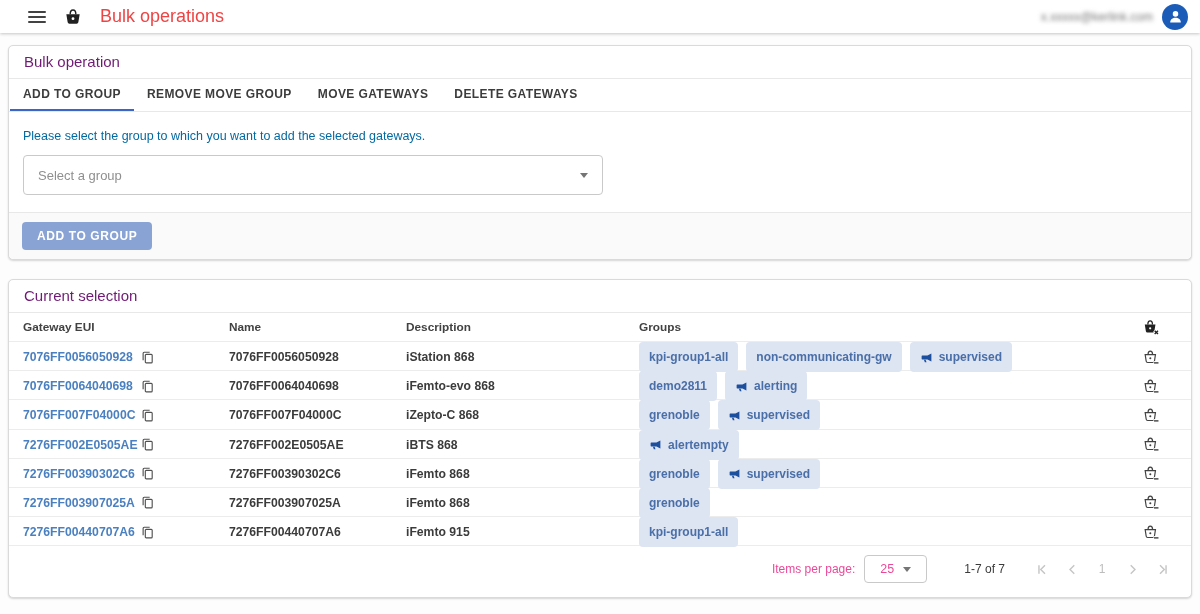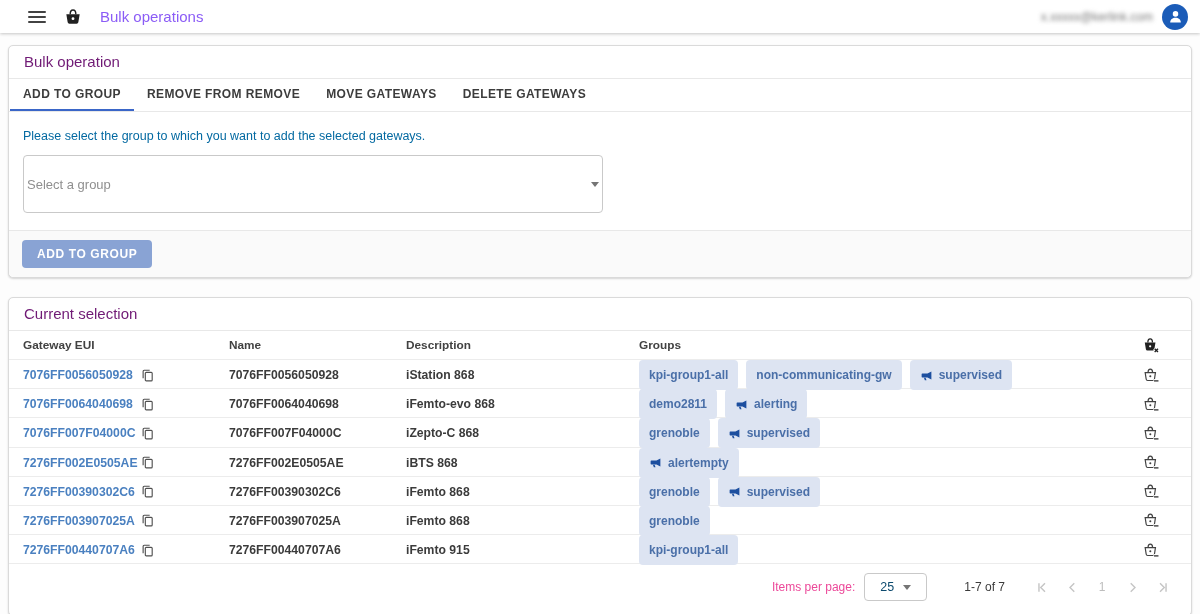--- a/index.html
+++ b/index.html
@@ -9,21 +9,21 @@
     background:#fdfdfd; color:#3b3b3b; overflow:hidden;
   }
   
   .topbar{
     height:33px; background:#fff; display:flex; align-items:center;
     padding:0 12px; box-shadow:0 1px 3px rgba(0,0,0,.22); position:relative; z-index:5;
   }
   .hamburger{ width:18px; height:12px; margin-left:16px; display:flex; flex-direction:column; justify-content:space-between; cursor:pointer;}
   .hamburger span{ display:block; height:2px; background:#424242; border-radius:1px;}
   .topbar-basket{ margin-left:17px; display:flex; align-items:center; cursor:pointer;}
-  .topbar-title{ font-size:15px; color:#8b5cf6; margin-left:17px; font-weight:400;}
+  .topbar-title{ font-size:18px; color:#ef4444; margin-left:17px; font-weight:400;}
   .topbar-spacer{ flex:1; }
   .user-email{ font-size:12px; color:#7a7a7a; filter:blur(2.3px); margin-right:9px; user-select:none;}
   .avatar{ width:26px; height:26px; border-radius:50%; background:#1b5cb8; display:flex; align-items:center; justify-content:center; cursor:pointer;}
   
   .main{ padding:12px 8px 0; }
   .card{
     background:#fff; border:1px solid #dadada; border-radius:5px;
     box-shadow:0 1px 2px rgba(0,0,0,.16);
   }
   .card + .card{ margin-top:19px; }
@@ -34,22 +34,22 @@
   .tab{
     height:32px; display:flex; align-items:center; padding:0 13px;
     font-size:12px; font-weight:bold; letter-spacing:.4px; color:#3c3c3c;
     cursor:pointer; border-bottom:2px solid transparent; white-space:nowrap;
   }
   .tab.active{ border-bottom-color:#3a66c8; }
   
   .tab-panel{ padding:17px 14px 17px; }
   .instruction{ font-size:12.5px; color:#0369a1; }
   .select-field{
-    margin-top:12px; width:580px; height:58px; border:1px solid #c9c9c9; border-radius:4px;
-    display:flex; align-items:center; justify-content:space-between; padding:0 3px; cursor:pointer; background:#fff;
+    margin-top:12px; width:580px; height:40px; border:1px solid #c9c9c9; border-radius:4px;
+    display:flex; align-items:center; justify-content:space-between; padding:0 14px; cursor:pointer; background:#fff;
   }
   .select-placeholder{ font-size:13px; color:#8f8f8f; }
   .caret{ width:0; height:0; border-left:4.5px solid transparent; border-right:4.5px solid transparent; border-top:5.5px solid #757575; }
   .card-footer{
     background:#fafafa; border-top:1px solid #e8e8e8; padding:9px 13px 9px;
     border-radius:0 0 5px 5px;
   }
   .primary-button{
     background:#89a3d4; color:#fff; border:none; border-radius:4px;
     font-family:"Liberation Sans", sans-serif; font-size:12px; font-weight:bold; letter-spacing:.6px;
@@ -73,21 +73,21 @@
   .action-cell, .header-action-cell{ display:flex; justify-content:center; }
   .icon-btn{ cursor:pointer; display:flex; align-items:center; }
   
   .pagination{
     display:flex; align-items:center; justify-content:flex-end;
     padding:9px 14px 14px; color:#3b3b3b;
   }
   .ipp-label{ font-size:12px; color:#ec4899; }
   .ipp-select{
     margin-left:9px; width:63px; height:28px; border:1px solid #c9c9c9; border-radius:4px;
-    display:flex; align-items:center; justify-content:center; gap:9px; font-size:12.5px; color:#0c4a6e; cursor:pointer; background:#fff;
+    display:flex; align-items:center; justify-content:center; gap:9px; font-size:12.5px; color:#ec4899; cursor:pointer; background:#fff;
   }
   .range-label{ margin-left:37px; font-size:12px; }
   .pager{ margin-left:22px; display:flex; align-items:center; }
   .pager > *{ width:30px; display:flex; justify-content:center; align-items:center; }
   .page-num{ font-size:12px; color:#bdbdbd; }
 </style>
 </head>
 <body>
 
 <header class="topbar">
@@ -115,21 +115,21 @@
 </header>
 
 <div class="main">
 
   <section class="card">
     <div class="card-title-row">
       <span class="card-title">Bulk operation</span>
     </div>
     <nav class="tabs">
         <div class="tab active">ADD TO GROUP</div>
-        <div class="tab">REMOVE FROM REMOVE</div>
+        <div class="tab">REMOVE MOVE GROUP</div>
         <div class="tab">MOVE GATEWAYS</div>
         <div class="tab">DELETE GATEWAYS</div>
       </nav>
     <div class="tab-panel">
       <div class="instruction">Please select the group to which you want to add the selected gateways.</div>
       <div class="select-field">
         <span class="select-placeholder">Select a group</span>
         <span class="caret"></span>
       </div>
     </div>

